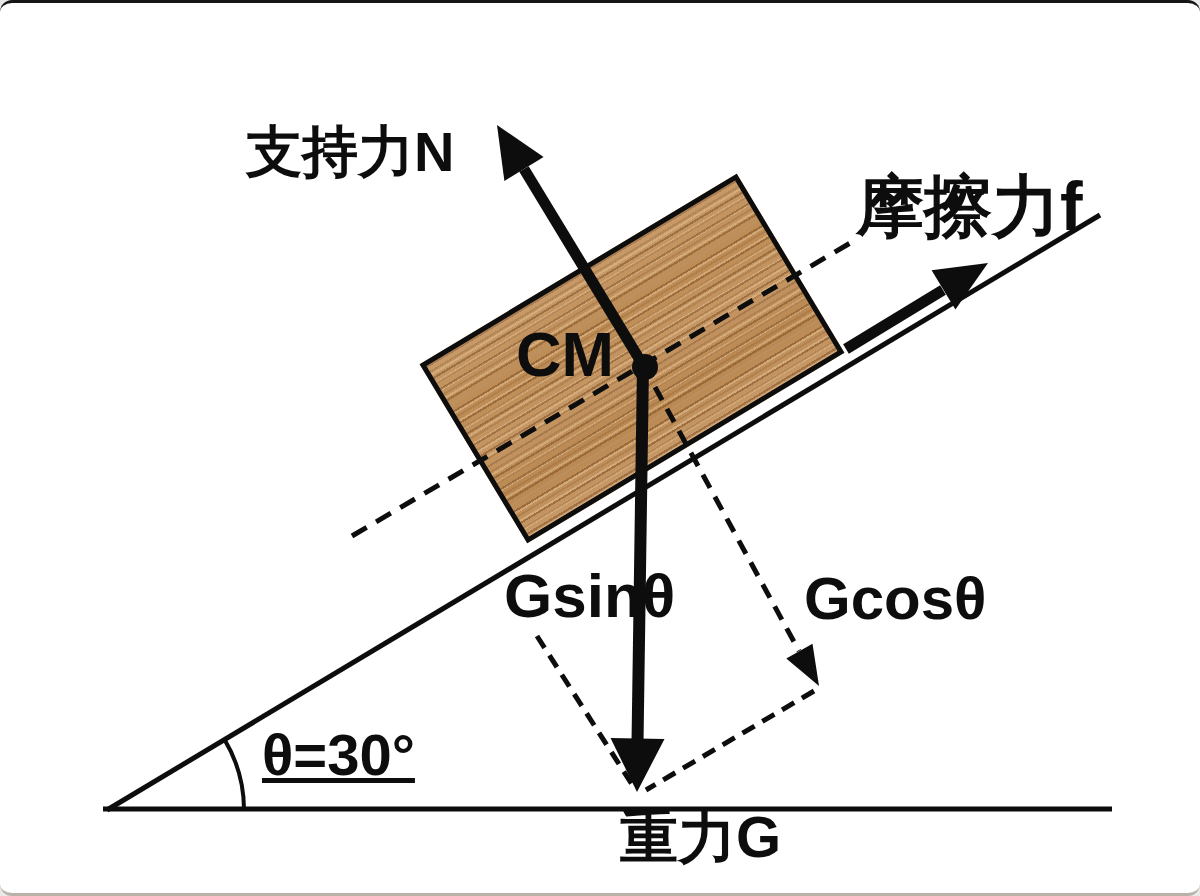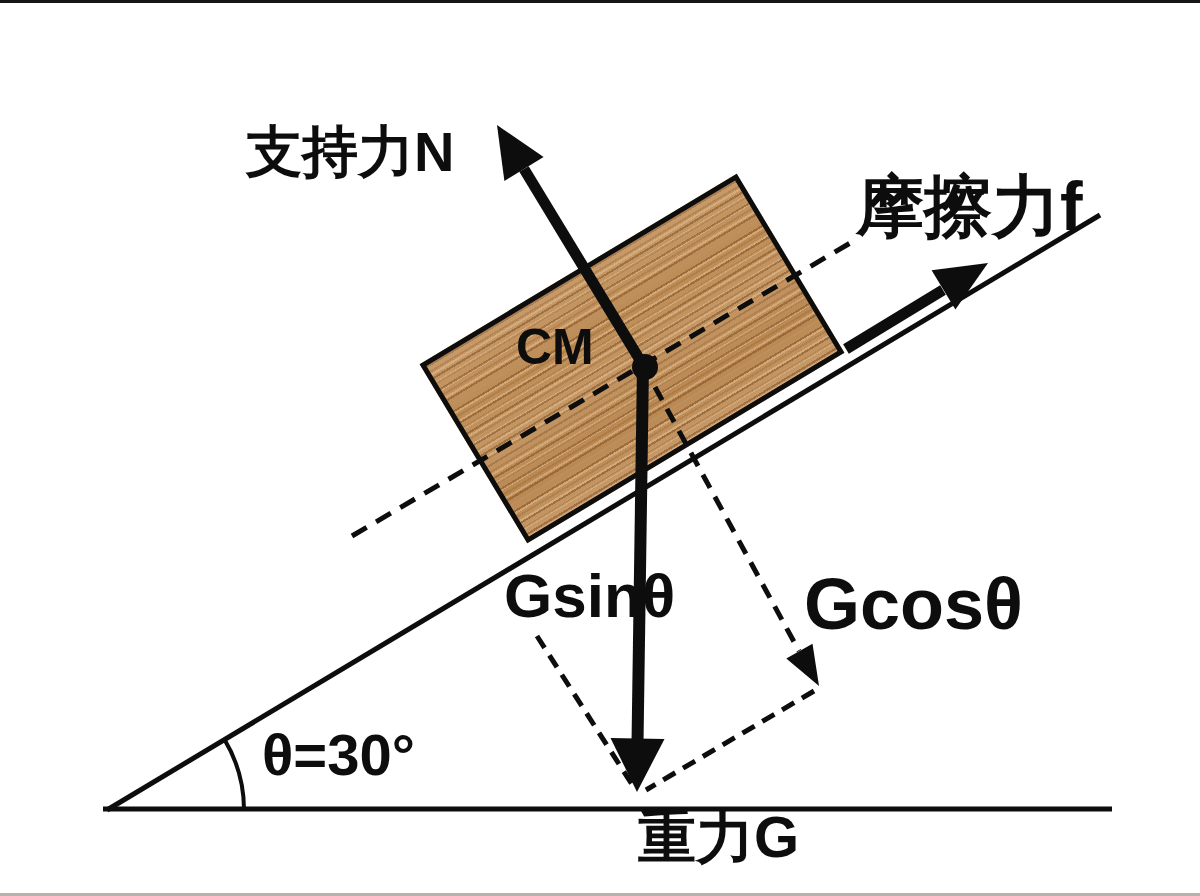--- a/index.html
+++ b/index.html
@@ -5,20 +5,21 @@
   html,body{margin:0;padding:0;background:#e9e9e9;}
   #stage{
     position:relative;
     width:1200px;height:896px;
     background:#ffffff;
     overflow:hidden;
     border-top:3px solid #161616;
     border-bottom:3px solid #b8b2a8;
     box-sizing:border-box;
     font-family:"Liberation Sans","DejaVu Sans",sans-serif;
+    border-radius:12px;
   }
   
   #block{
     position:absolute;
     left:447px;top:251px;
     width:370px;height:209px;
     transform:rotate(-31deg);
     transform-origin:50% 50%;
     border:5px solid #0d0d0d;
     box-sizing:border-box;
@@ -35,25 +36,25 @@
   svg#overlay{position:absolute;left:0;top:0;}
   .lbl{
     position:absolute;
     color:#0d0d0d;
     font-weight:700;
     line-height:1.05;
     white-space:nowrap;
   }
   #lbl-n      {left:246px;top:120px;font-size:56px;}
   #lbl-f      {left:856px;top:168px;font-size:68px;}
-  #lbl-cm     {left:516px;top:318px;font-size:50px;}
+  #lbl-cm     {left:516px;top:318px;font-size:63px;}
   #lbl-gsin   {left:504px;top:560px;font-size:62px;}
-  #lbl-gcos   {left:804px;top:564px;font-size:72px;text-align:center;}
-  #lbl-angle  {left:262px;top:722px;font-size:58px;}
-  #lbl-g      {left:638px;top:804px;font-size:58px;}
+  #lbl-gcos   {left:804px;top:564px;font-size:60px;text-align:center;}
+  #lbl-angle  {left:262px;top:722px;font-size:58px;text-decoration:underline;}
+  #lbl-g      {left:620px;top:804px;font-size:58px;}
 </style>
 </head>
 <body>
 
 <div id="stage">
 
   <div id="block"></div>
 
   <svg id="overlay" width="1200" height="896" viewBox="0 0 1200 896">
 

